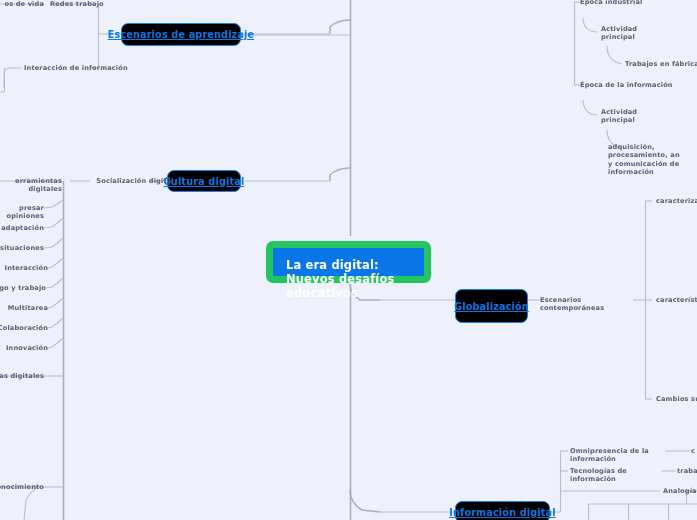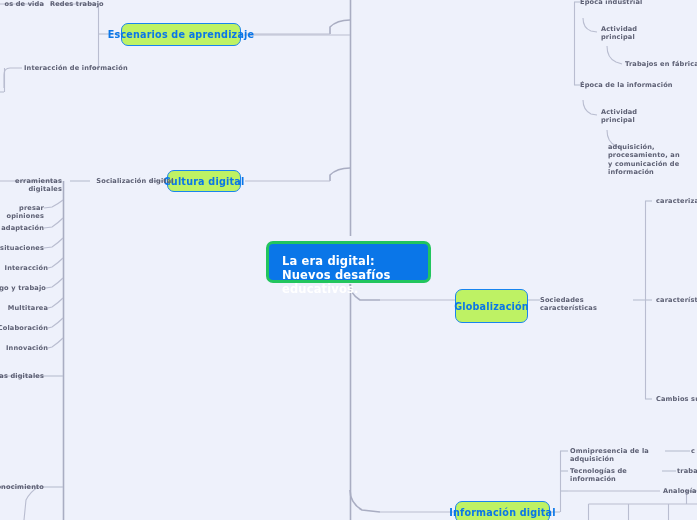--- a/index.html
+++ b/index.html
@@ -32,46 +32,47 @@
   svg.wires path.trunk, svg.wires line.trunk {
     stroke: #a9adc2;
     stroke-width: 1.6;
   }
 
   
   .node-root {
     position: absolute;
     box-sizing: border-box;
     background: #0a76e8;
-    border: 3px solid #22c55e;
+    border: 7px solid #22c55e;
     border-radius: 7px;
     color: #ffffff;
     font-size: 11.5px;
     font-weight: bold;
     line-height: 14px;
     letter-spacing: .15px;
     padding: 10px 14px 10px 13px;
     white-space: pre-line;
   }
 
   
   .node-main {
     position: absolute;
     box-sizing: border-box;
-    background: #bef264;
+    background: #000000;
     border: 1.6px solid #1884ef;
     border-radius: 7px;
     color: #0a76e8;
     font-size: 9.6px;
     font-weight: bold;
     letter-spacing: .2px;
     display: flex;
     align-items: center;
     justify-content: center;
     white-space: nowrap;
+    text-decoration: underline;
   }
 
   
   .lbl {
     position: absolute;
     color: #5d6074;
     font-size: 6.6px;
     font-weight: bold;
     letter-spacing: .15px;
     line-height: 8.4px;
@@ -232,29 +233,29 @@
   <div class="lbl l" style="left:625px; top:60px; width:90px;">Trabajos en fábricas</div>
 
   <div class="lbl l" style="left:580px; top:81px; width:120px;">Época de la información</div>
 
   <div class="lbl l" style="left:601px; top:108px; width:60px;">Actividad
 principal</div>
 
   <div class="lbl l" style="left:608px; top:143px; width:100px;">adquisición, procesamiento, an
 y comunicación de información</div>
 
-  <div class="lbl l" style="left:540px; top:296px; width:100px;">Sociedades características</div>
+  <div class="lbl l" style="left:540px; top:296px; width:100px;">Escenarios contemporáneas</div>
 
   <div class="lbl l" style="left:656px; top:197px; width:60px;">caracterizadas</div>
 
   <div class="lbl l" style="left:656px; top:296px; width:60px;">características</div>
 
   <div class="lbl l" style="left:656px; top:395px; width:60px;">Cambios susta</div>
 
-  <div class="lbl l" style="left:570px; top:447px; width:100px;">Omnipresencia de la adquisición</div>
+  <div class="lbl l" style="left:570px; top:447px; width:100px;">Omnipresencia de la información</div>
 
   <div class="lbl l" style="left:691px; top:447px; width:20px;">c</div>
 
   <div class="lbl l" style="left:570px; top:467px; width:100px;">Tecnologías de información</div>
 
   <div class="lbl l" style="left:677px; top:467px; width:40px;">trabajo</div>
 
   <div class="lbl l" style="left:663px; top:487px; width:40px;">Analogía</div>
 
 </div>

